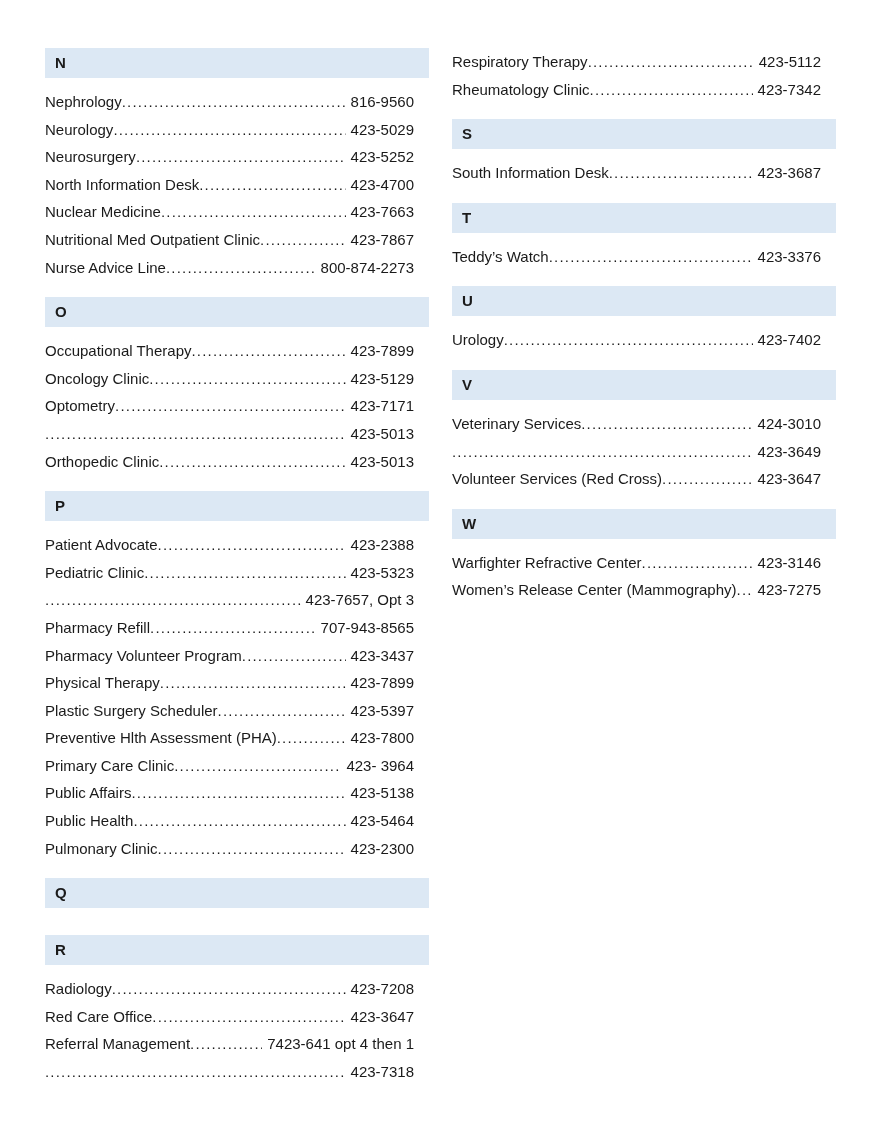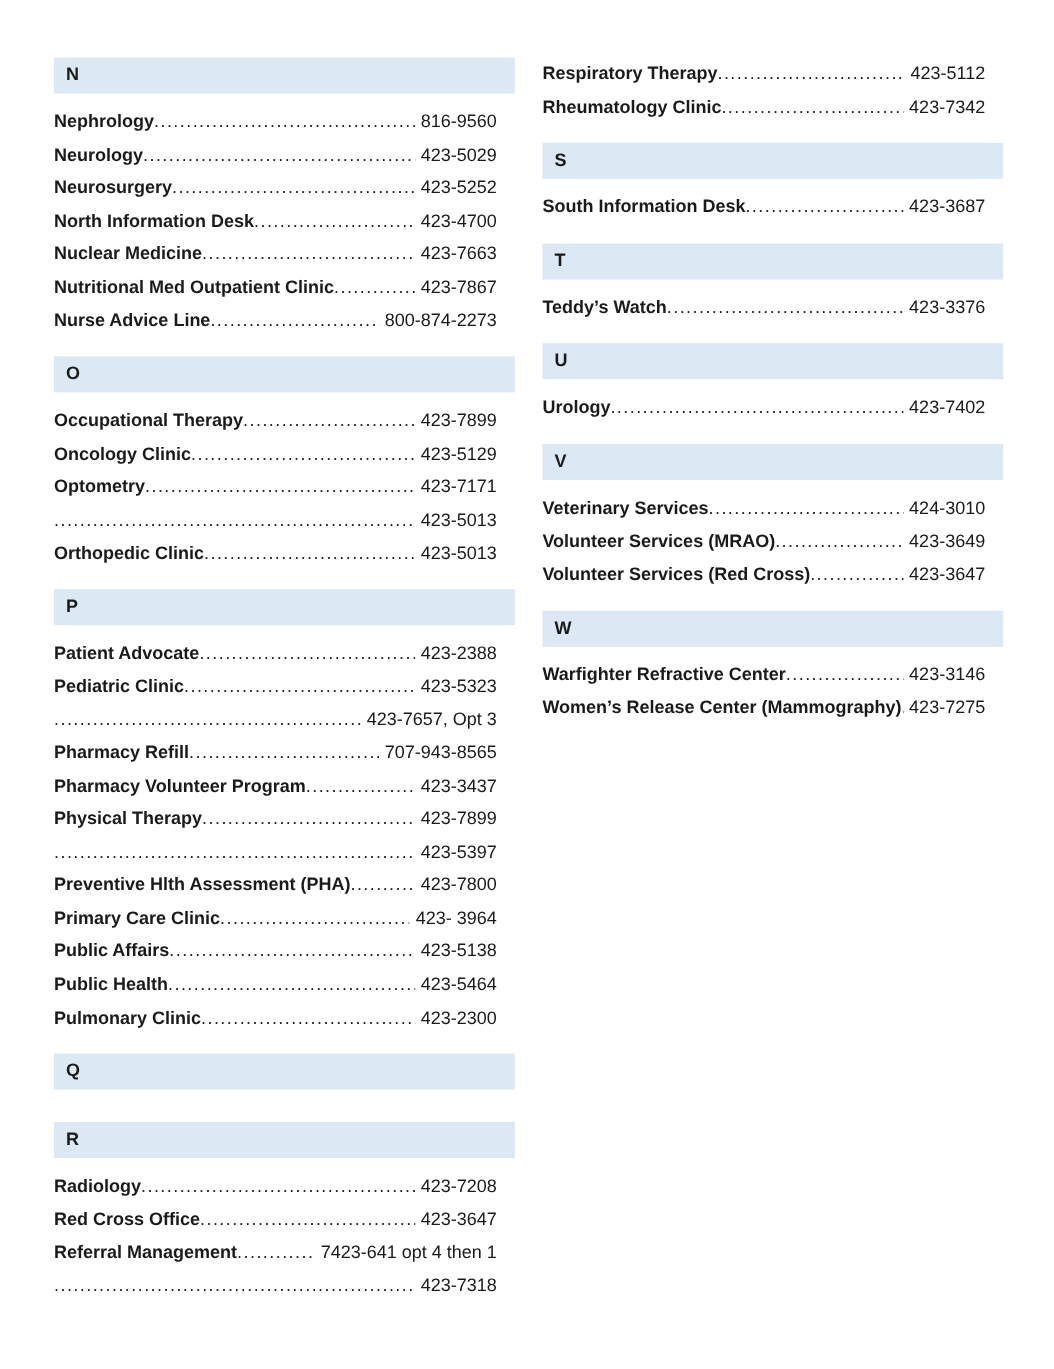--- a/index.html
+++ b/index.html
@@ -48,21 +48,20 @@
     display: flex;
     align-items: baseline;
     height: 27.6px;
     line-height: 27.6px;
     font-size: 15px;
     padding-right: 15px;
   }
   .entry-name {
     flex: 0 0 auto;
     white-space: nowrap;
-    font-weight: bold;
   }
   .entry-leader {
     flex: 1 1 auto;
     min-width: 0;
     overflow: hidden;
     white-space: nowrap;
     letter-spacing: 1.2px;
   }
   .entry-phone {
     flex: 0 0 auto;
@@ -165,20 +164,21 @@
           <span class="entry-name">Pharmacy Volunteer Program</span>
           <span class="entry-leader">.....................................................................................................</span>
           <span class="entry-phone">423-3437</span>
         </div>
         <div class="entry-row">
           <span class="entry-name">Physical Therapy</span>
           <span class="entry-leader">.....................................................................................................</span>
           <span class="entry-phone">423-7899</span>
         </div>
         <div class="entry-row">
+          <span class="entry-name">Plastic Surgery Scheduler</span>
           <span class="entry-leader">.....................................................................................................</span>
           <span class="entry-phone">423-5397</span>
         </div>
         <div class="entry-row">
           <span class="entry-name">Preventive Hlth Assessment (PHA)</span>
           <span class="entry-leader">.....................................................................................................</span>
           <span class="entry-phone">423-7800</span>
         </div>
         <div class="entry-row">
           <span class="entry-name">Primary Care Clinic</span>
@@ -205,21 +205,21 @@
         <div class="letter-header">Q</div>
       </section>
       <section class="section">
         <div class="letter-header">R</div>
         <div class="entry-row">
           <span class="entry-name">Radiology</span>
           <span class="entry-leader">.....................................................................................................</span>
           <span class="entry-phone">423-7208</span>
         </div>
         <div class="entry-row">
-          <span class="entry-name">Red Cross Office</span>
+          <span class="entry-name">Red Care Office</span>
           <span class="entry-leader">.....................................................................................................</span>
           <span class="entry-phone">423-3647</span>
         </div>
         <div class="entry-row">
           <span class="entry-name">Referral Management</span>
           <span class="entry-leader">.....................................................................................................</span>
           <span class="entry-phone">7423-641 opt 4 then 1</span>
         </div>
         <div class="entry-row">
           <span class="entry-leader">.....................................................................................................</span>
@@ -265,21 +265,20 @@
         </div>
       </section>
       <section class="section">
         <div class="letter-header">V</div>
         <div class="entry-row">
           <span class="entry-name">Veterinary Services</span>
           <span class="entry-leader">.....................................................................................................</span>
           <span class="entry-phone">424-3010</span>
         </div>
         <div class="entry-row">
-          <span class="entry-name">Volunteer Services (MRAO)</span>
           <span class="entry-leader">.....................................................................................................</span>
           <span class="entry-phone">423-3649</span>
         </div>
         <div class="entry-row">
           <span class="entry-name">Volunteer Services (Red Cross)</span>
           <span class="entry-leader">.....................................................................................................</span>
           <span class="entry-phone">423-3647</span>
         </div>
       </section>
       <section class="section">

